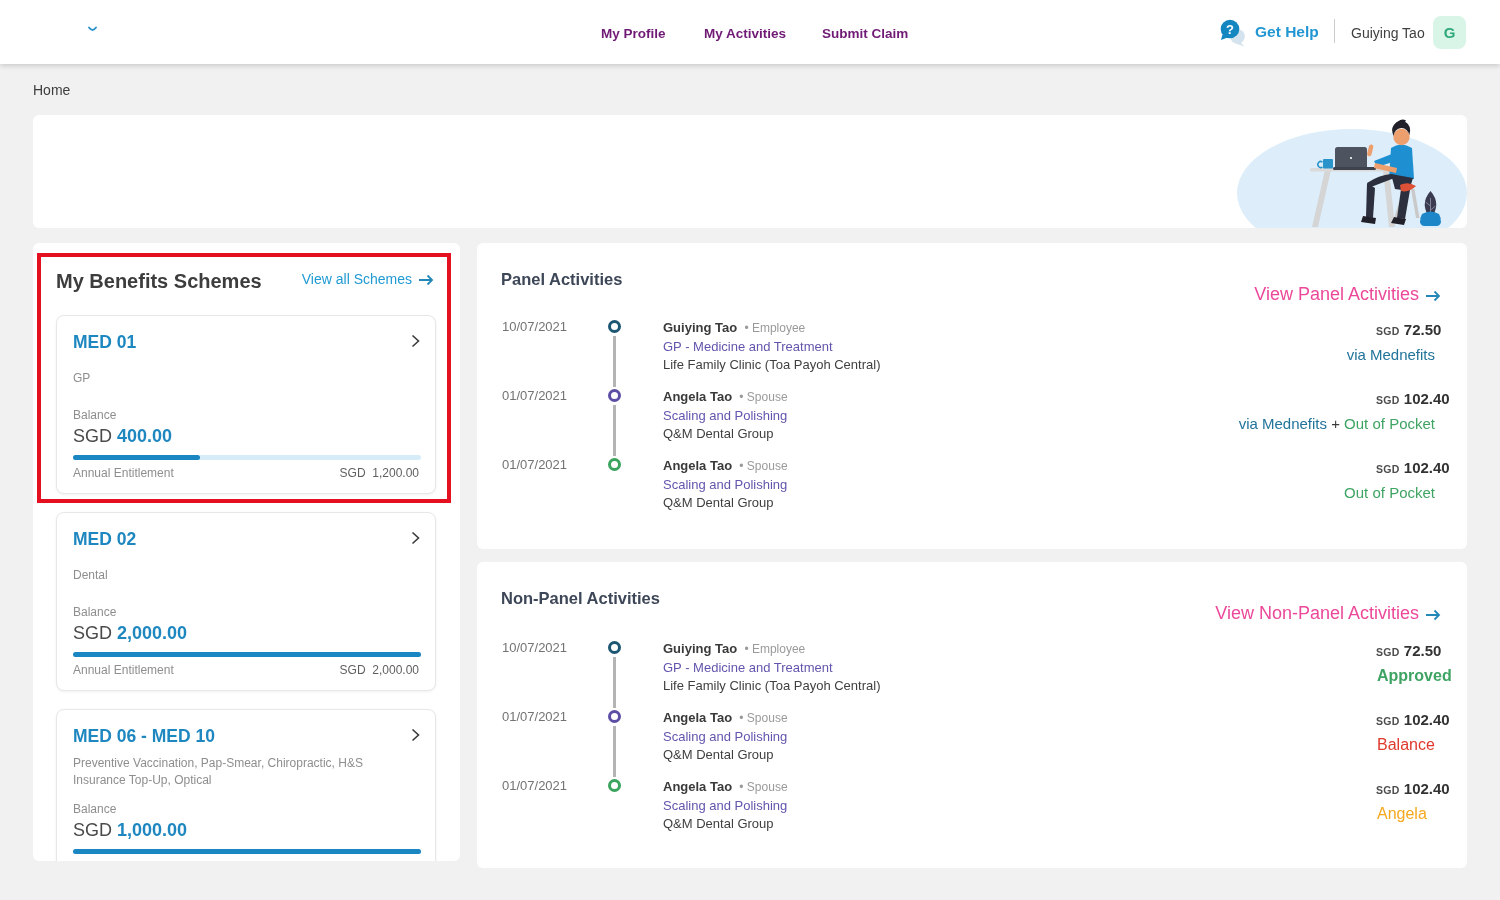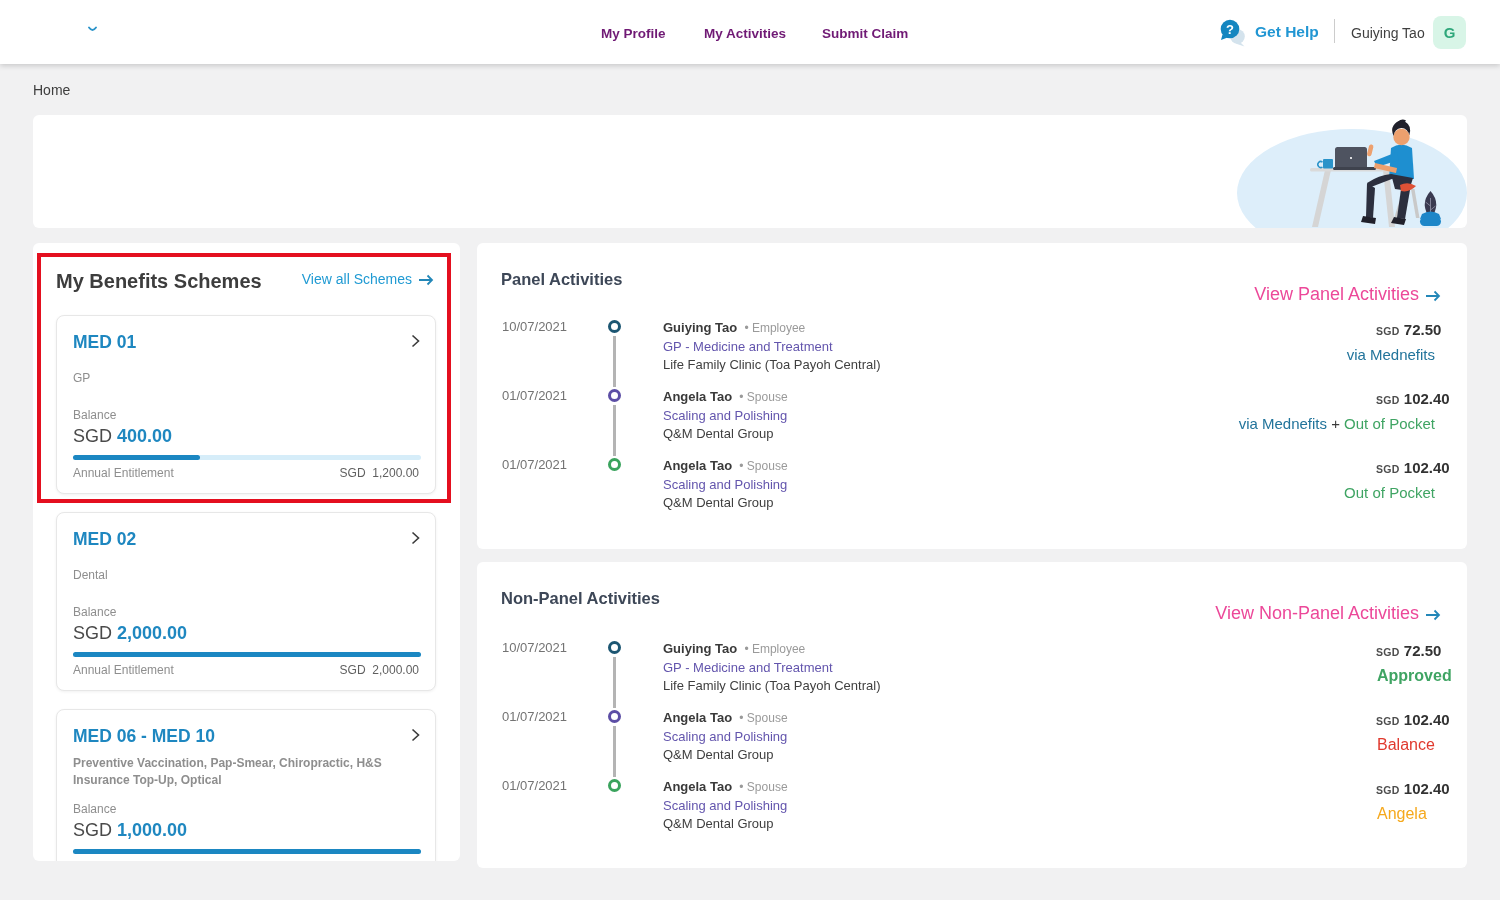--- a/index.html
+++ b/index.html
@@ -155,21 +155,21 @@
     <div class="bar" style="top:139px;">
         <i style="width:100%;"></i>
       </div>
     <div class="foot" style="top:150px;">Annual Entitlement<span>SGD&nbsp; 2,000.00</span></div>
   </div>
   <div class="scard" style="top:466px;height:200px;">
     <div class="med" style="top:16px;">MED 06 - MED 10</div>
     <svg class="chev" width="14" height="14" viewBox="0 0 14 14">
         <path d="M4.5 1.5 L10.5 7 L4.5 12.5" stroke="#3b3b3b" stroke-width="1.6" fill="none"></path>
       </svg>
-    <div class="cat" style="top:45px;line-height:17px;width:330px;font-weight:bold;">Preventive Vaccination, Pap-Smear, Chiropractic, H&amp;S Insurance Top-Up, Optical</div>
+    <div class="cat" style="top:45px;line-height:17px;width:330px;">Preventive Vaccination, Pap-Smear, Chiropractic, H&amp;S Insurance Top-Up, Optical</div>
     <div class="bal" style="top:92px;">Balance</div>
     <div class="amt" style="top:110px;">SGD <b>1,000.00</b></div>
     <div class="bar" style="top:139px;">
         <i style="width:100%;"></i>
       </div>
     <div class="foot" style="top:150px;">Annual Entitlement<span>SGD&nbsp; 1,000.00</span></div>
   </div>
 </div>
 <div id="redbox"></div>
 <div class="rcard" style="top:243px;height:306px;" id="panelcard">

